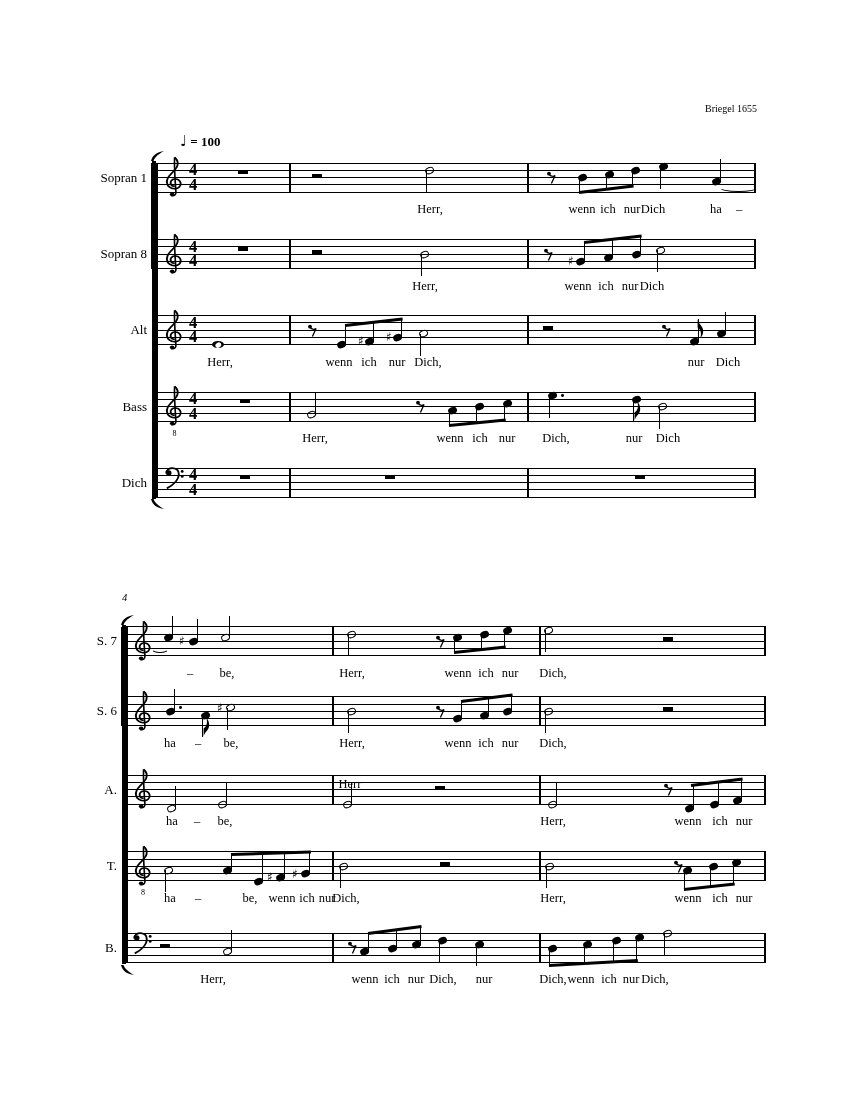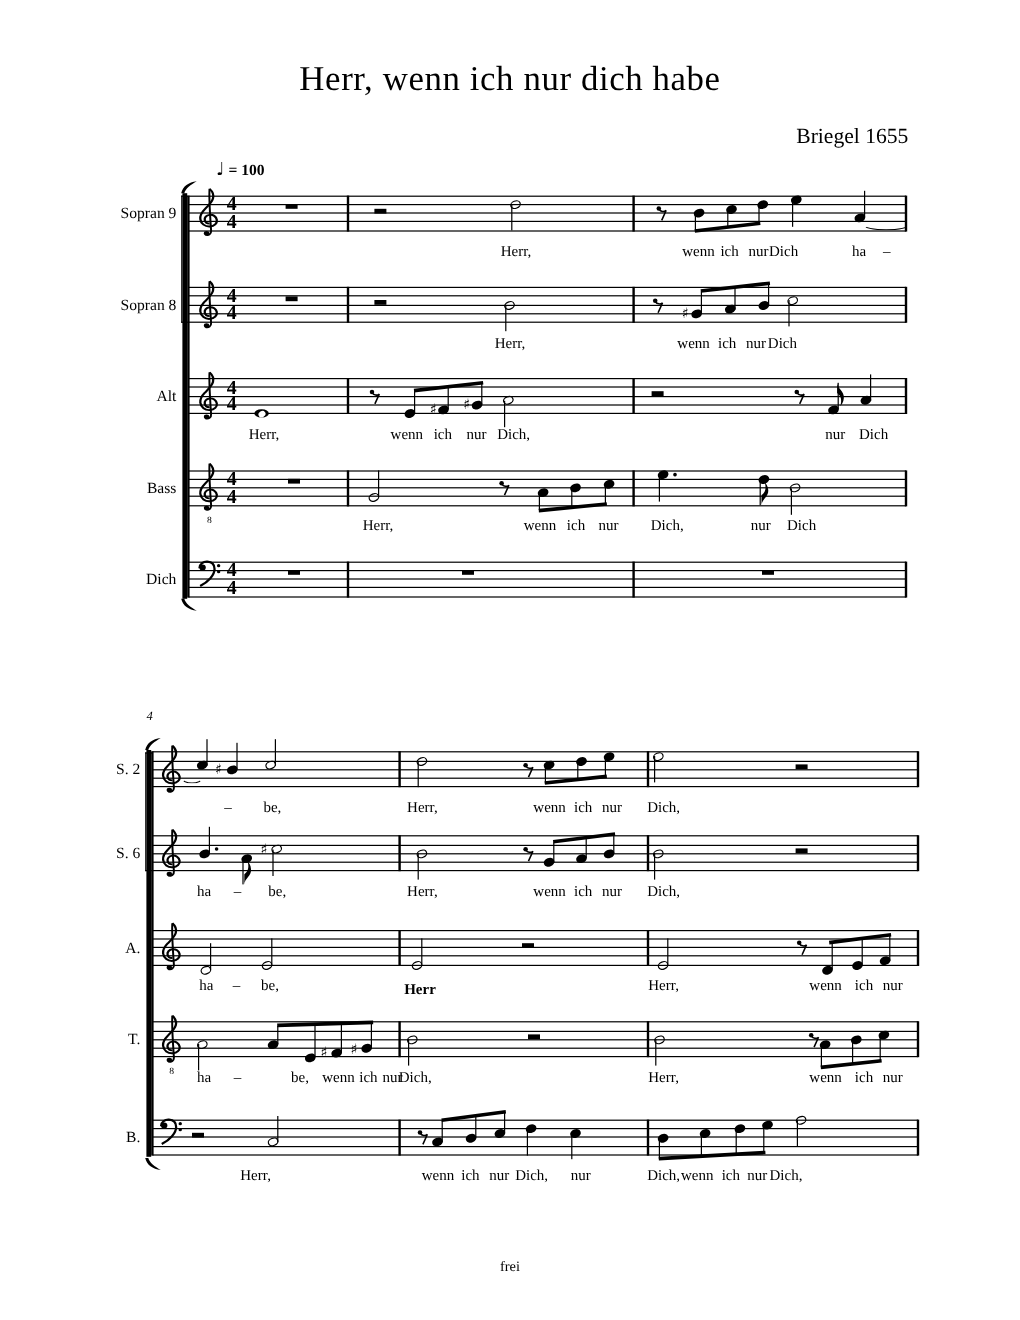--- a/index.html
+++ b/index.html
@@ -1,20 +1,20 @@
 <!DOCTYPE html>
 <html><head>
 <meta charset="utf-8">
 <style>
   html,body { margin:0; padding:0; background:#e8e8e8; }
   .page { position:relative; width:850px; height:1100px; margin:0 auto; background:#ffffff;
           font-family:"Liberation Serif", serif; color:#000; overflow:hidden; }
   .title { position:absolute; left:0; top:50px; width:850px; text-align:center;
            font-size:29px; letter-spacing:.5px; }
-  .composer { position:absolute; right:93px; top:103px; font-size:18px; }
+  .composer { position:absolute; right:93px; top:103px; font-size:10px; }
   .tempo { position:absolute; left:180px; top:132px; font-size:13px; font-weight:bold; white-space:nowrap; }
   .tempo .glyph { font-family:"DejaVu Sans", sans-serif; font-size:15px; }
   .footer { position:absolute; left:0; top:1048px; width:850px; text-align:center; font-size:12px; }
   .sline { position:absolute; height:1px; background:#000; }
   .bline { position:absolute; width:1.2px; background:#000; }
   .brk   { position:absolute; width:4.2px; background:#000; }
   .sub   { position:absolute; background:#000; }
   .label { position:absolute; font-size:13px; text-align:right; white-space:nowrap; }
   .mnum  { position:absolute; font-size:10.5px; font-style:italic; }
   .nh { position:absolute; width:9.4px; height:6.6px; border-radius:50%;
@@ -30,21 +30,20 @@
   .acc { position:absolute; transform:translate(-50%,-50%); font-family:"DejaVu Sans", sans-serif; font-size:12px; }
   .ts { position:absolute; width:22px; text-align:center; font-weight:bold; font-size:16.5px; line-height:15px; }
   .tie { position:absolute; border:1.4px solid transparent; border-bottom:1.6px solid #000; border-radius:50%; }
   .dot { position:absolute; width:2.8px; height:2.8px; border-radius:50%; background:#000; }
   svg { position:absolute; overflow:visible; }
 </style>
 </head>
 <body>
 
 <div class="page">
-  <div class="title">Herr, wenn ich nur dich habe</div>
   <div class="composer">Briegel 1655</div>
   <div class="tempo"><span class="glyph">♩</span><span> = 100</span></div>
   <div id="score">
       <div class="bline" style="left: 156.4px; top: 162.5px; height: 335.2px;"></div>
       <div class="brk" style="left: 152.3px; top: 161px; height: 338.2px;"></div>
       <svg viewBox="0 0 13 10" width="13" height="10" preserveAspectRatio="none" style="left: 151.3px; top: 151px;">
         <path d="M0,10 C1.5,4 6,1 13,0 C8,2.8 3.5,6.2 2.6,10 Z" fill="#000"></path>
       </svg>
       <svg viewBox="0 0 13 10" width="13" height="10" preserveAspectRatio="none" style="left: 151.3px; top: 499.2px;">
         <g transform="translate(0,10) scale(1,-1)">
@@ -55,21 +54,21 @@
       <div class="sub" style="left: 150.6px; top: 163px; width: 6.4px; height: 1.1px;"></div>
       <div class="sub" style="left: 150.6px; top: 267.6px; width: 6.4px; height: 1.1px;"></div>
       <div class="sline" style="left: 157px; top: 162.5px; width: 598px;"></div>
       <div class="sline" style="left: 157px; top: 169.8px; width: 598px;"></div>
       <div class="sline" style="left: 157px; top: 177.1px; width: 598px;"></div>
       <div class="sline" style="left: 157px; top: 184.4px; width: 598px;"></div>
       <div class="sline" style="left: 157px; top: 191.7px; width: 598px;"></div>
       <div class="bline" style="left: 289.4px; top: 162.5px; height: 30.2px;"></div>
       <div class="bline" style="left: 527.4px; top: 162.5px; height: 30.2px;"></div>
       <div class="bline" style="left: 754.4px; top: 162.5px; height: 30.2px;"></div>
-      <div class="label" style="left: 0px; top: 169.6px; width: 147px;">Sopran 9</div>
+      <div class="label" style="left: 0px; top: 169.6px; width: 147px;">Sopran 1</div>
       <svg viewBox="0 0 22 60" width="19" height="44" preserveAspectRatio="none" style="left: 164px; top: 155px;">
         <path d="M12.3,3.2 C15.2,6.2 16.6,10 15.6,14.2 C14.6,18.6 11,22.4 7.8,26.2 C4.6,30 3,33.6 3.4,37.6 C3.9,42.8 8,46.4 12.6,46 C17,45.6 19.8,42.4 19.3,38.4 C18.8,34.6 15.6,32.2 12.2,32.8 C9.2,33.3 7.2,35.8 7.7,38.8 C8.1,41.2 10,42.8 12.4,42.7" fill="none" stroke="#000" stroke-width="2.2"></path>
         <path d="M12.3,3.2 C11.6,14 12.6,30 13.8,50.5 C14.1,54.4 11.4,56.6 8.4,55.4" fill="none" stroke="#000" stroke-width="1.9"></path>
         <circle cx="9.4" cy="53.6" r="2.6" fill="#000"></circle>
       </svg>
       <div class="ts" style="left: 182px; top: 162.2px;">4</div>
       <div class="ts" style="left: 182px; top: 176.8px;">4</div>
       <div class="beam" style="left: 578.5px; top: 190.9px; width: 54.8862px; transform: rotate(-0.118705rad);"></div>
       <div class="rest" style="left: 238.3px; top: 170.3px; width: 9.4px; height: 4px;"></div>
       <div class="rest" style="left: 312.3px; top: 173.6px; width: 9.4px; height: 4px;"></div>
@@ -273,21 +272,21 @@
       <div class="sub" style="left: 120.6px; top: 724.8px; width: 6.4px; height: 1.1px;"></div>
       <div class="mnum" style="left: 122px; top: 591.7px;">4</div>
       <div class="sline" style="left: 127px; top: 626.2px; width: 638px;"></div>
       <div class="sline" style="left: 127px; top: 633.5px; width: 638px;"></div>
       <div class="sline" style="left: 127px; top: 640.8px; width: 638px;"></div>
       <div class="sline" style="left: 127px; top: 648.1px; width: 638px;"></div>
       <div class="sline" style="left: 127px; top: 655.4px; width: 638px;"></div>
       <div class="bline" style="left: 332.4px; top: 626.2px; height: 30.2px;"></div>
       <div class="bline" style="left: 539.4px; top: 626.2px; height: 30.2px;"></div>
       <div class="bline" style="left: 764.4px; top: 626.2px; height: 30.2px;"></div>
-      <div class="label" style="left: 0px; top: 633.3px; width: 117px;">S. 2</div>
+      <div class="label" style="left: 0px; top: 633.3px; width: 117px;">S. 7</div>
       <svg viewBox="0 0 22 60" width="19" height="44" preserveAspectRatio="none" style="left: 132.5px; top: 618.7px;">
         <path d="M12.3,3.2 C15.2,6.2 16.6,10 15.6,14.2 C14.6,18.6 11,22.4 7.8,26.2 C4.6,30 3,33.6 3.4,37.6 C3.9,42.8 8,46.4 12.6,46 C17,45.6 19.8,42.4 19.3,38.4 C18.8,34.6 15.6,32.2 12.2,32.8 C9.2,33.3 7.2,35.8 7.7,38.8 C8.1,41.2 10,42.8 12.4,42.7" fill="none" stroke="#000" stroke-width="2.2"></path>
         <path d="M12.3,3.2 C11.6,14 12.6,30 13.8,50.5 C14.1,54.4 11.4,56.6 8.4,55.4" fill="none" stroke="#000" stroke-width="1.9"></path>
         <circle cx="9.4" cy="53.6" r="2.6" fill="#000"></circle>
       </svg>
       <div class="beam" style="left: 453.5px; top: 651.4px; width: 51.7929px; transform: rotate(-0.106393rad);"></div>
       <div class="tie" style="left: 151px; top: 643.5px; width: 16px; height: 7px;"></div>
       <div class="nh filled" style="left: 164.3px; top: 634.35px;"></div>
       <div class="stem" style="left: 171.9px; top: 615.65px; height: 22px;"></div>
       <div class="acc" style="left: 182px; top: 641.3px;">♯</div>
@@ -398,21 +397,21 @@
       </svg>
       <div class="nh filled" style="left: 685.3px; top: 804.55px;"></div>
       <div class="stem" style="left: 692.9px; top: 785.26px; height: 22.5898px;"></div>
       <div class="nh filled" style="left: 710.3px; top: 800.9px;"></div>
       <div class="stem" style="left: 717.9px; top: 782.105px; height: 22.0951px;"></div>
       <div class="nh filled" style="left: 733.3px; top: 797.25px;"></div>
       <div class="stem" style="left: 740.9px; top: 779.202px; height: 21.3481px;"></div>
       <div class="lyric" style="left: 172px; top: 814px;">ha</div>
       <div class="lyric" style="left: 197px; top: 814px;">–</div>
       <div class="lyric" style="left: 225px; top: 814px;">be,</div>
-      <div class="lyric" style="left: 350px; top: 817px; font-weight: bold;">Herr</div>
+      <div class="lyric" style="left: 350px; top: 777px;">Herr</div>
       <div class="lyric" style="left: 553px; top: 814px;">Herr,</div>
       <div class="lyric" style="left: 688px; top: 814px;">wenn</div>
       <div class="lyric" style="left: 720px; top: 814px;">ich</div>
       <div class="lyric" style="left: 744px; top: 814px;">nur</div>
       <div class="sline" style="left: 127px; top: 851.2px; width: 638px;"></div>
       <div class="sline" style="left: 127px; top: 858.5px; width: 638px;"></div>
       <div class="sline" style="left: 127px; top: 865.8px; width: 638px;"></div>
       <div class="sline" style="left: 127px; top: 873.1px; width: 638px;"></div>
       <div class="sline" style="left: 127px; top: 880.4px; width: 638px;"></div>
       <div class="bline" style="left: 332.4px; top: 851.2px; height: 30.2px;"></div>
@@ -514,14 +513,13 @@
       <div class="lyric" style="left: 392px; top: 972.3px;">ich</div>
       <div class="lyric" style="left: 416px; top: 972.3px;">nur</div>
       <div class="lyric" style="left: 443px; top: 972.3px;">Dich,</div>
       <div class="lyric" style="left: 484px; top: 972.3px;">nur</div>
       <div class="lyric" style="left: 553px; top: 972.3px;">Dich,</div>
       <div class="lyric" style="left: 581px; top: 972.3px;">wenn</div>
       <div class="lyric" style="left: 609px; top: 972.3px;">ich</div>
       <div class="lyric" style="left: 631px; top: 972.3px;">nur</div>
       <div class="lyric" style="left: 655px; top: 972.3px;">Dich,</div>
     </div>
-  <div class="footer">frei</div>
 </div>
 
 </body></html>

